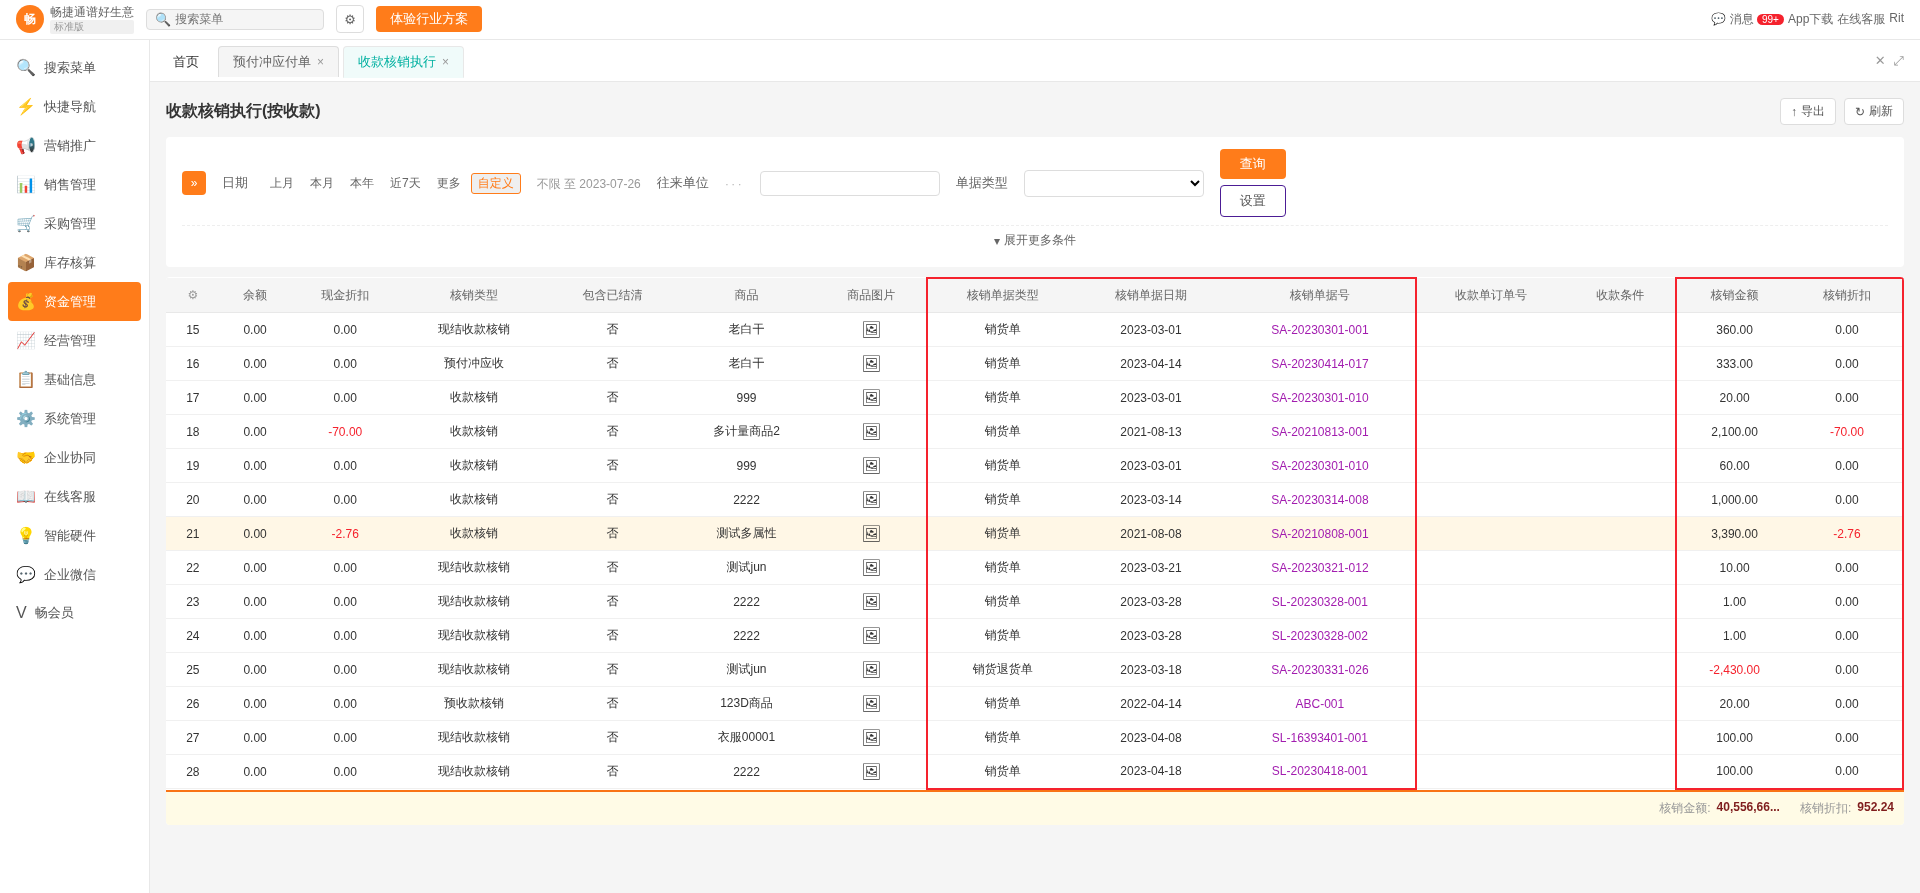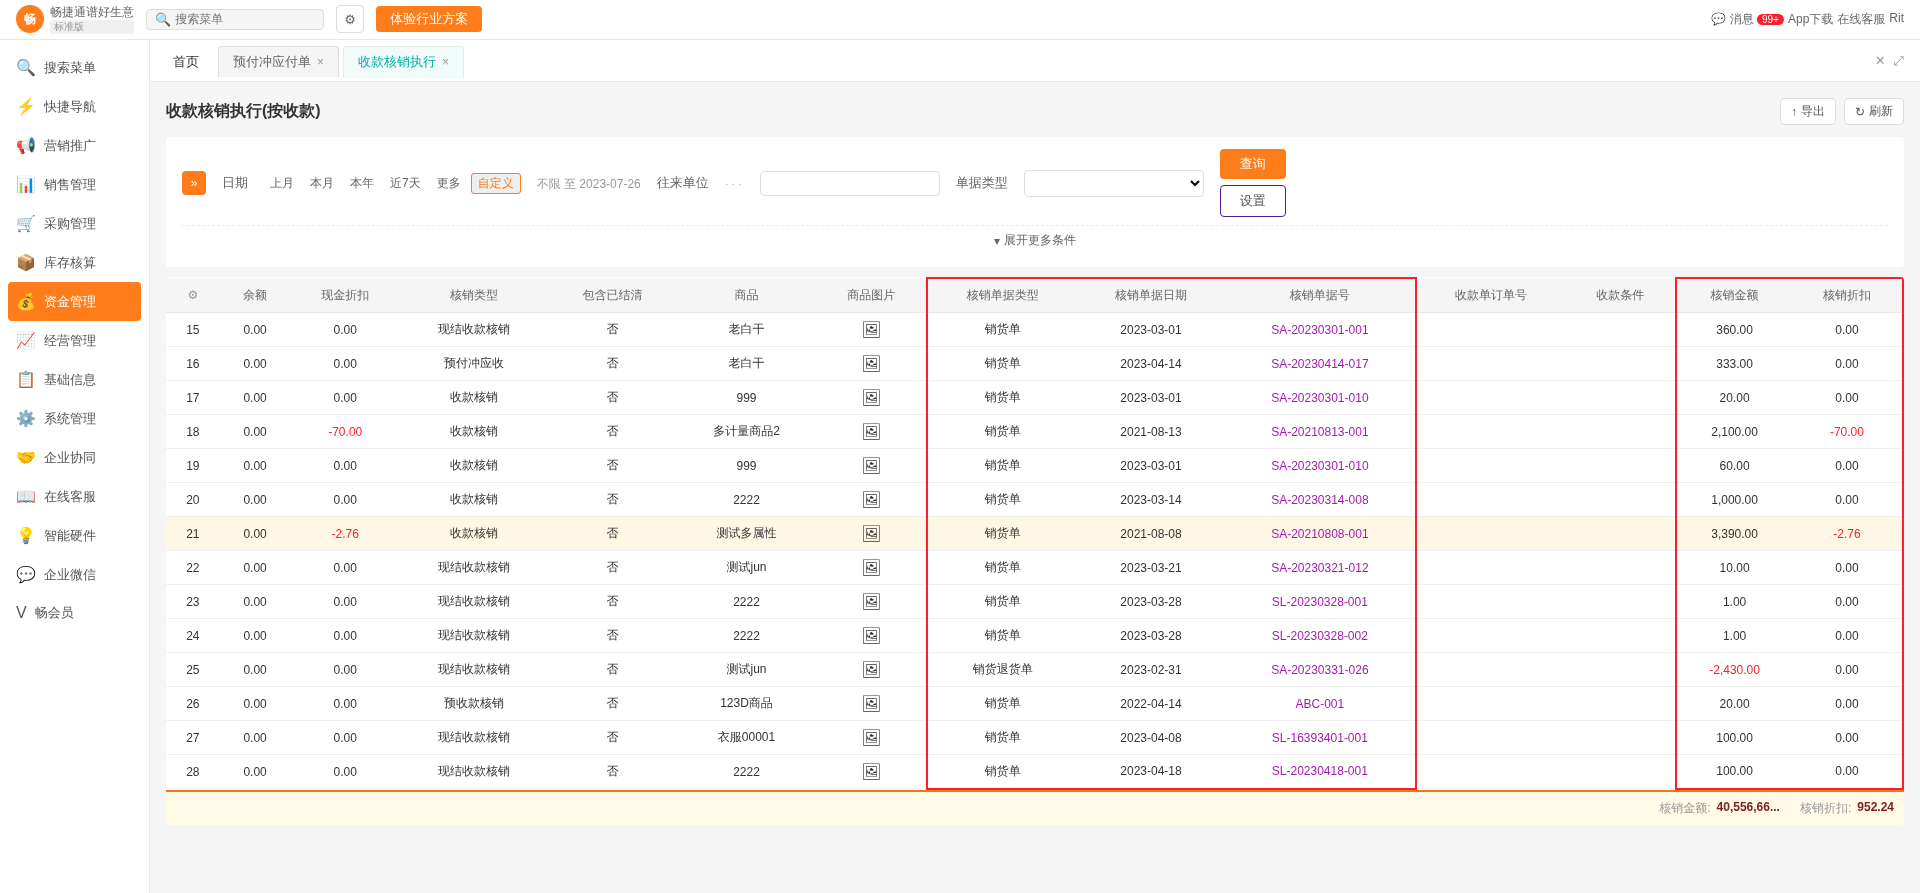--- a/index.html
+++ b/index.html
@@ -437,21 +437,21 @@
   </tr>
                 <tr>
     <td>25</td>
     <td>0.00</td>
     <td>0.00</td>
     <td>现结收款核销</td>
     <td>否</td>
     <td>测试jun</td>
     <td><span style="font-size:16px;">🖼</span></td>
     <td style="border-left:2px solid #f5222d;">销货退货单</td>
-    <td style="">2023-02-31</td>
+    <td style="">2023-03-18</td>
     <td style="border-right:2px solid #f5222d;"><a class="link-text">SA-20230331-026</a></td>
     <td></td>
     <td></td>
     <td style="border-left:2px solid #f5222d;" class="negative">-2,430.00</td>
     <td style="border-right:2px solid #f5222d;">0.00</td>
   </tr>
                 <tr>
     <td>26</td>
     <td>0.00</td>
     <td>0.00</td>

